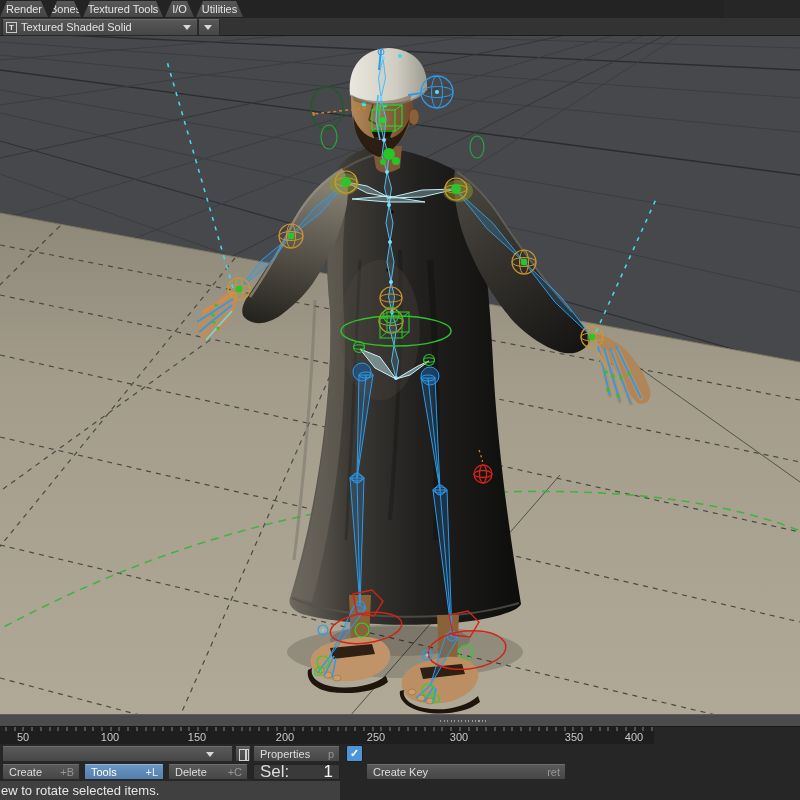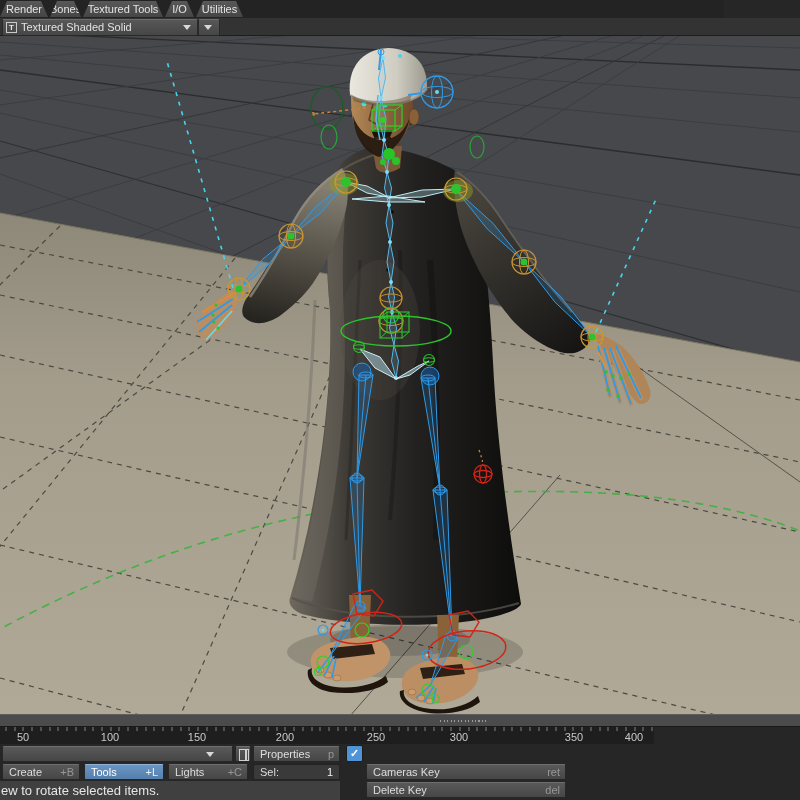--- a/index.html
+++ b/index.html
@@ -37,21 +37,21 @@
   .rlabel{position:absolute;top:4px;width:40px;text-align:center;font-size:11px;color:#c9c9c9;}
   
   .panel{position:absolute;left:0;top:744px;width:800px;height:56px;background:#262626;}
   .btn{position:absolute;height:16px;background:linear-gradient(#595959,#464646);
     border:1px solid #272727;border-top-color:#6e6e6e;border-radius:2px;box-sizing:border-box;
     color:#dedede;font-size:11px;line-height:14px;padding-left:6px;}
   .btn .sc{position:absolute;right:5px;top:0;color:#979797;}
   .btn.active{background:linear-gradient(#6b95c2,#5480ad);color:#ffffff;border-top-color:#8fb3d6;}
   .btn.active .sc{color:#eaf2fb;}
   .field{position:absolute;height:16px;background:#3a3a3a;border:1px solid #232323;border-radius:2px;
-    box-sizing:border-box;color:#dcdcdc;font-size:11px;line-height:14px;padding:0 6px;}
+    box-sizing:border-box;color:#dcdcdc;font-size:17px;line-height:14px;padding:0 6px;}
   .field .val{position:absolute;right:6px;top:0;color:#f2f2f2;}
   .combo .arr{position:absolute;right:20px;top:5px;}
   .panelglyph{position:absolute;left:3px;top:2px;width:8px;height:10px;border:1px solid #cfcfcf;}
   .panelglyph i{position:absolute;right:1px;top:0;width:2px;height:10px;background:#cfcfcf;display:block;}
   .chk{position:absolute;left:346px;top:1px;width:15px;height:15px;background:#4e94d6;border:1px solid #1c1c1c;
     border-radius:2px;color:#fff;font-size:11px;line-height:14px;text-align:center;font-weight:bold;}
   .dropbtn .arr{position:absolute;right:6px;top:5px;}
   .statusbar{position:absolute;left:0;top:37px;width:340px;height:35px;background:#404040;
     color:#e6e6e6;font-size:13px;line-height:19px;}
   .statusbar span{position:absolute;left:1px;white-space:nowrap;}
@@ -465,34 +465,30 @@
 
     <div class="btn" style="left:2px;top:20px;width:78px">
       <span>Create</span>
       <span class="sc">+B</span>
     </div>
     <div class="btn active" style="left:84px;top:20px;width:80px">
       <span>Tools</span>
       <span class="sc">+L</span>
     </div>
     <div class="btn" style="left:168px;top:20px;width:80px">
-      <span>Lights</span>
+      <span>Delete</span>
       <span class="sc">+C</span>
     </div>
     <div class="field" style="left:253px;top:20px;width:87px">
       <span>Sel:</span>
       <span class="val">1</span>
     </div>
     <div class="btn" style="left:366px;top:20px;width:200px">
-      <span>Cameras Key</span>
+      <span>Create Key</span>
       <span class="sc">ret</span>
     </div>
 
     <div class="statusbar">
       <span>ew to rotate selected items.</span>
     </div>
-    <div class="btn" style="left:366px;top:38px;width:200px">
-      <span>Delete Key</span>
-      <span class="sc">del</span>
-    </div>
   </div>
 
 </div>
 
 </body></html>

